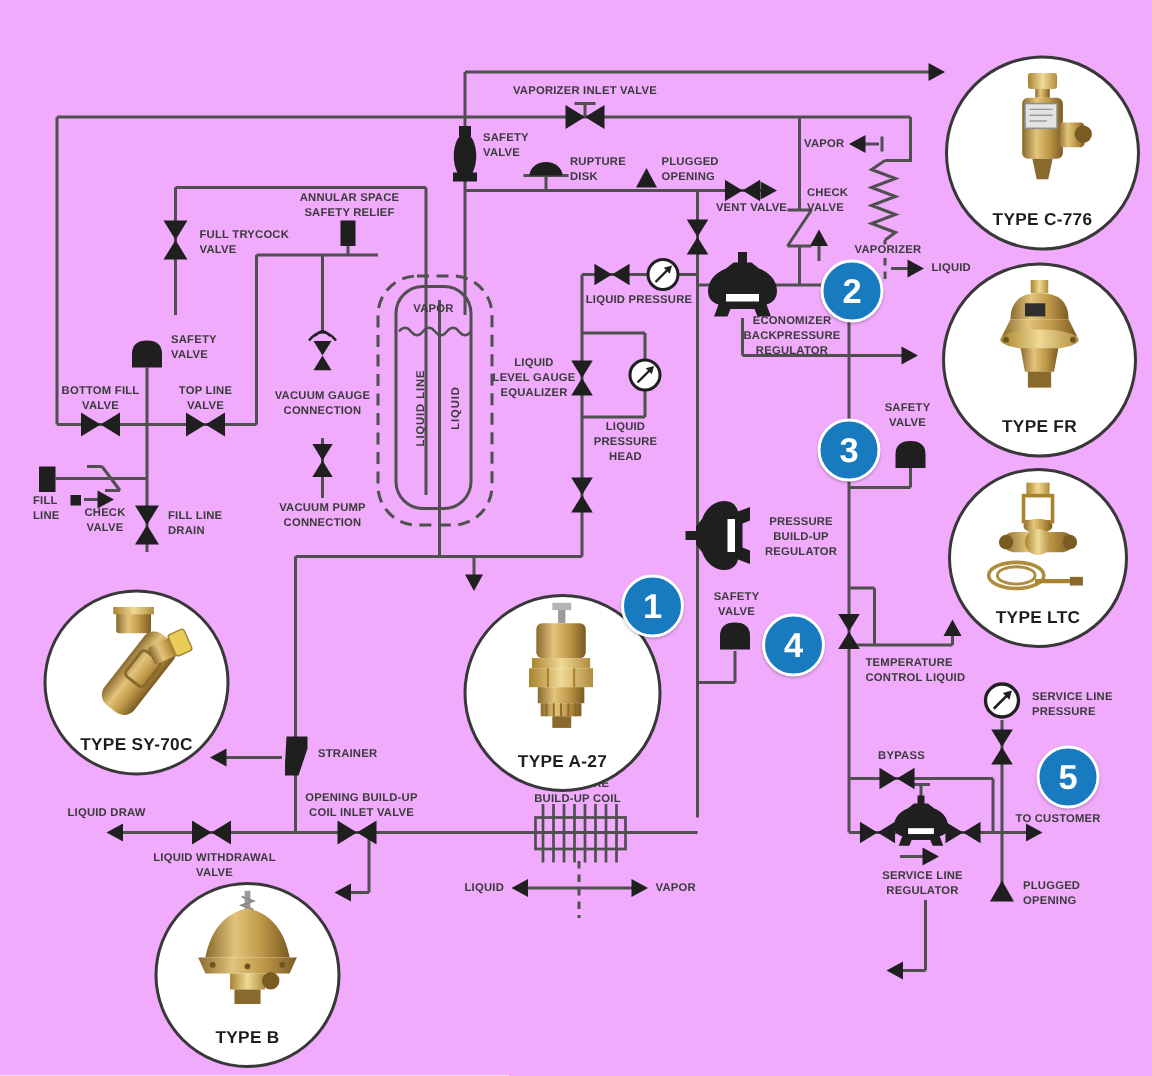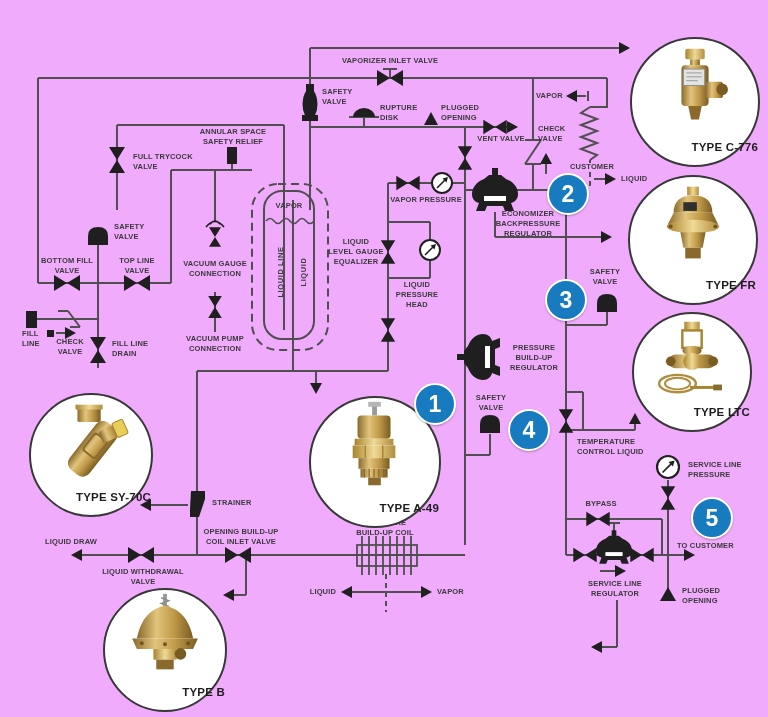--- a/index.html
+++ b/index.html
@@ -7,21 +7,21 @@
          font-family:"Liberation Sans",sans-serif;}
   #pipes{position:absolute;left:0;top:0;}
   .lbl{position:absolute;font:bold 7.5px/1.35 "Liberation Sans",sans-serif;color:#3a3a3a;
        white-space:pre-line;letter-spacing:.15px;text-align:center;
        transform:translate(-50%,-50%);pointer-events:none;}
   .lbl.la{transform:translate(0,-50%);text-align:left;}
   .lbl.ra{transform:translate(-100%,-50%);text-align:right;}
   .lbl.rot{transform:translate(-50%,-50%) rotate(-90deg);letter-spacing:.6px;}
   .pcircle{position:absolute;border:2.5px solid #383838;border-radius:50%;background:#fff;box-sizing:border-box;}
   .pcircle .art{position:absolute;left:0;top:0;width:100%;height:100%;}
-  .ptitle{position:absolute;left:0;right:0;bottom:12px;text-align:right;
+  .ptitle{position:absolute;left:0;right:0;bottom:12px;text-align:center;
           font:bold 11.5px "Liberation Sans",sans-serif;color:#1d1d1d;letter-spacing:.2px;}
   .badge{position:absolute;width:42px;height:42px;border-radius:50%;background:#187abf;
          border:2px solid #fff;box-sizing:border-box;display:flex;align-items:center;justify-content:center;
          font:bold 23px "Liberation Sans",sans-serif;color:#fff;box-shadow:0 1px 2px rgba(0,0,0,.25);}
 </style>
 </head>
 <body>
 
 <div id="stage">
 
@@ -191,26 +191,26 @@
   <div class="lbl la" style="left:322px;top:97px">SAFETY
 VALVE</div>
   <div class="lbl la" style="left:380px;top:113px">RUPTURE
 DISK</div>
   <div class="lbl la" style="left:441px;top:113px">PLUGGED
 OPENING</div>
   <div class="lbl" style="left:501px;top:139px">VENT VALVE</div>
   <div class="lbl la" style="left:536px;top:96px">VAPOR</div>
   <div class="lbl la" style="left:538px;top:134px">CHECK
 VALVE</div>
-  <div class="lbl" style="left:592px;top:167px">CUSTOMER</div>
+  <div class="lbl" style="left:592px;top:167px">VAPORIZER</div>
   <div class="lbl la" style="left:621px;top:179px">LIQUID</div>
   <div class="lbl" style="left:528px;top:224px">ECONOMIZER
 BACKPRESSURE
 REGULATOR</div>
-  <div class="lbl" style="left:426px;top:200px">VAPOR PRESSURE</div>
+  <div class="lbl" style="left:426px;top:200px">LIQUID PRESSURE</div>
   <div class="lbl la" style="left:133px;top:162px">FULL TRYCOCK
 VALVE</div>
   <div class="lbl" style="left:233px;top:137px">ANNULAR SPACE
 SAFETY RELIEF</div>
   <div class="lbl la" style="left:114px;top:232px">SAFETY
 VALVE</div>
   <div class="lbl" style="left:67px;top:266px">BOTTOM FILL
 VALVE</div>
   <div class="lbl" style="left:137px;top:266px">TOP LINE
 VALVE</div>
@@ -329,21 +329,21 @@
       <rect x="59" y="4" width="13" height="5" fill="#b5b5b5"></rect>
       <rect x="48" y="18" width="34" height="24" rx="4" fill="url(#brz)"></rect>
       <rect x="45" y="42" width="40" height="7" fill="url(#brzl)"></rect>
       <rect x="43" y="49" width="44" height="13" fill="url(#brzl)"></rect>
       <path d="M56,49 v13 M74,49 v13" stroke="#a8842f" stroke-width="1.5"></path>
       <rect x="49" y="62" width="32" height="11" fill="url(#brz)"></rect>
       <rect x="51" y="73" width="28" height="9" fill="url(#brz)"></rect>
       <path d="M55,73 v9 M60,73 v9 M65,73 v9 M70,73 v9 M75,73 v9" stroke="#8a6a2c" stroke-width="1.3"></path>
       <rect x="59" y="82" width="13" height="8" fill="#8a6a2c"></rect>
     </svg>
-    <div class="ptitle">TYPE A-49</div>
+    <div class="ptitle">TYPE A-27</div>
   </div>
 
   <div class="pcircle" style="left:103px;top:588px;width:124px;height:124px">
     <svg class="art" viewBox="0 0 124 124">
       <rect x="60" y="4" width="4" height="14" fill="#9a9a9a"></rect>
       <path d="M58,8 l8,3 -8,3 8,3" stroke="#8a8a8a" stroke-width="1.4" fill="none"></path>
       <path d="M62,16 C44,20 36,34 33,50 L91,50 C88,34 80,20 62,16 Z" fill="url(#brz)"></path>
       <path d="M28,50 h68 l-5,11 h-58 Z" fill="url(#brz)"></path>
       <circle cx="38" cy="55" r="2" fill="#6e5420"></circle>
         <circle cx="86" cy="55" r="2" fill="#6e5420"></circle>

